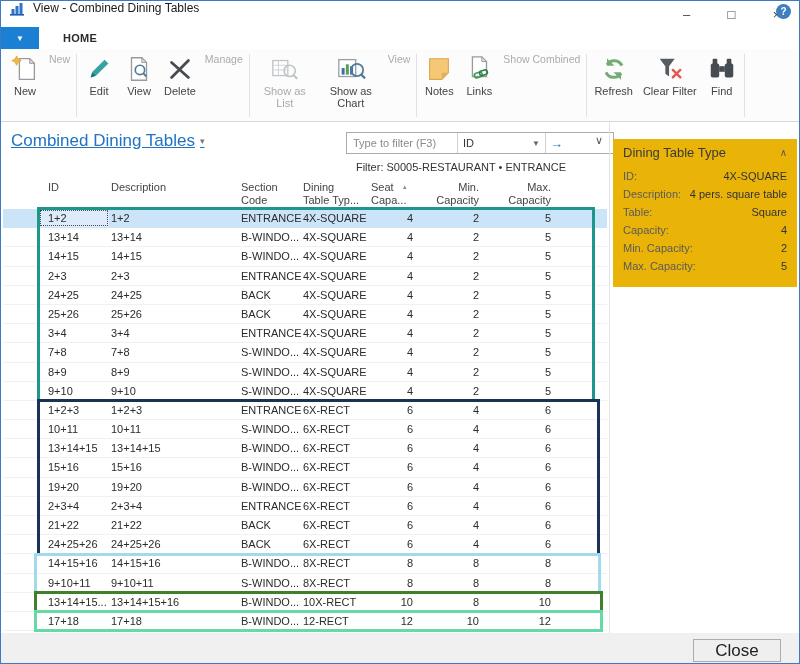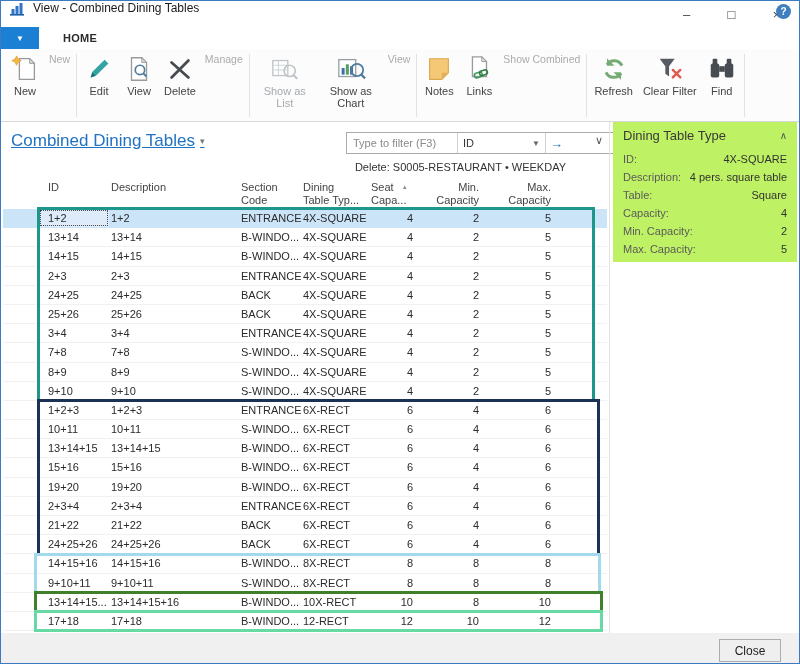--- a/index.html
+++ b/index.html
@@ -63,31 +63,31 @@
   .c-seat { width:58px; text-align:right; padding-right:12px; }
   .c-min { width:70px; text-align:right; padding-right:16px; }
   .c-max { width:74px; text-align:right; padding-right:18px; }
   .hseat { position:relative; }
   .sort-arrow { font-size:6px; color:#8a8a8a; margin-left:8px; vertical-align:2px; }
   .focus-cell { outline:1px dotted #4a4a4a; outline-offset:-2px; background:#ddebfa; }
   .group-box { position:absolute; border-style:solid; border-width:3px; pointer-events:none; z-index:5; }
 
   
   .fb-divider { position:absolute; left:608px; top:0; width:1px; height:511px; background:#e3e3e3; }
-  .factbox { position:absolute; left:612px; top:0; width:184px; background:#bef264; padding:6px 10px 4px 10px; }
+  .factbox { position:absolute; left:612px; top:17px; width:184px; background:#eab308; padding:6px 10px 12px 10px; }
   .fb-title-row { display:flex; align-items:center; margin-bottom:7px; }
   .fb-title { font-size:13px; color:#3a3a3a; }
   .fb-collapse { margin-left:auto; color:#555; font-size:10px; }
   .fb-row { display:flex; height:18px; line-height:18px; }
   .fb-label { color:#5a5a5a; }
   .fb-value { margin-left:auto; color:#333; text-align:right; }
 
   
   .footer { position:absolute; left:0; top:632px; width:100%; height:31px; background:#f0f0f0; }
-  .close-btn { position:absolute; right:18px; top:6px; width:62px; height:23px; background:#efefef; border:1px solid #adadad; font-size:12px; font-family:inherit; color:#222; }
+  .close-btn { position:absolute; right:18px; top:6px; width:88px; height:23px; background:#efefef; border:1px solid #adadad; font-size:17px; font-family:inherit; color:#222; }
 </style>
 </head>
 <body>
 
 <div class="window">
 
   <div class="titlebar">
     <span class="app-icon">
       <svg width="16" height="16" viewBox="0 0 16 16">
         <rect x="1" y="13" width="14" height="1.6" fill="#1f5fa8"></rect>
@@ -273,21 +273,21 @@
       <input class="filter-input" placeholder="Type to filter (F3)" style="">
       <div class="filter-field">
         <span>ID</span>
         <span class="dd">▼</span>
       </div>
       <div class="filter-go">
         <span>→</span>
       </div>
     </div>
     <div class="header-chevron">∨</div>
-    <div class="filter-info">Delete: S0005-RESTAURANT • WEEKDAY</div>
+    <div class="filter-info">Filter: S0005-RESTAURANT • ENTRANCE</div>
 
     <div class="grid">
       <div class="ghead">
         <div class="cell c-gutter"></div>
         <div class="cell c-id">
           <div>ID</div>
             <div></div>
         </div>
         <div class="cell c-desc">
           <div>Description</div>

